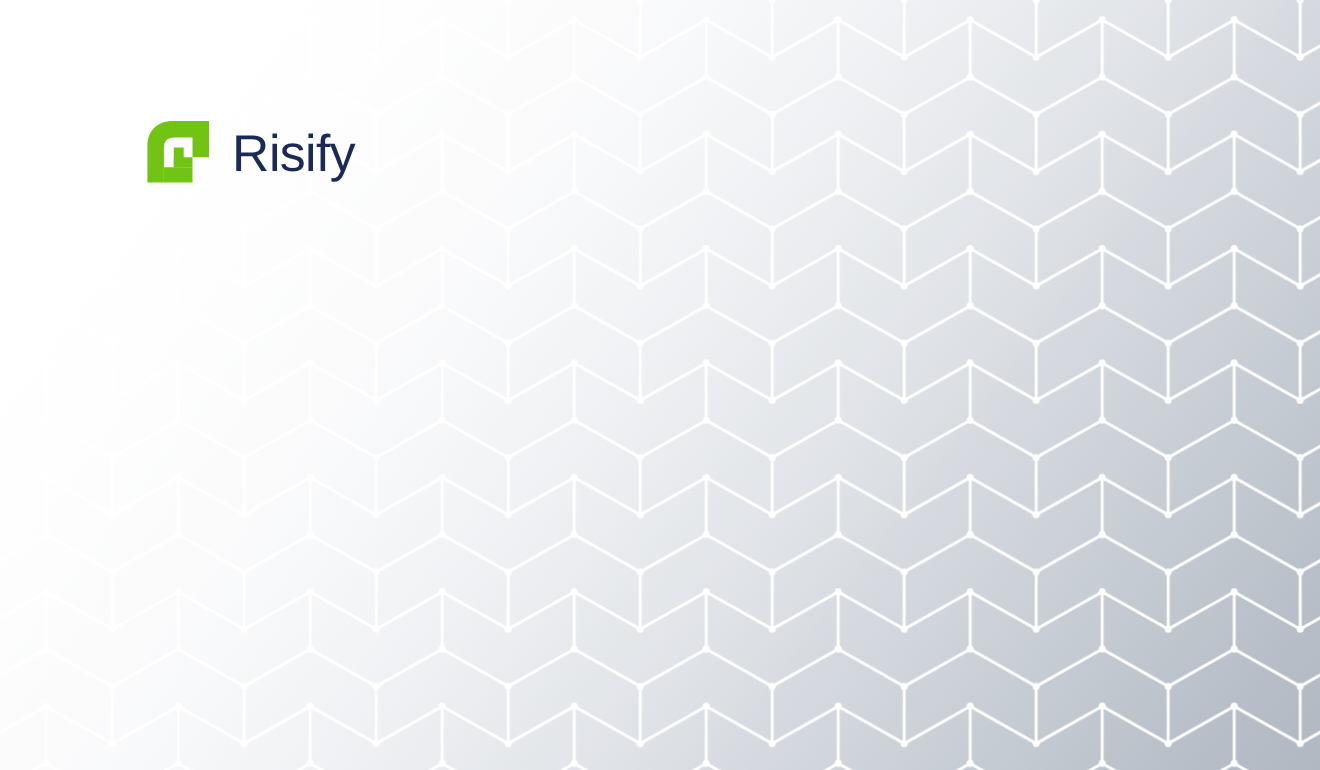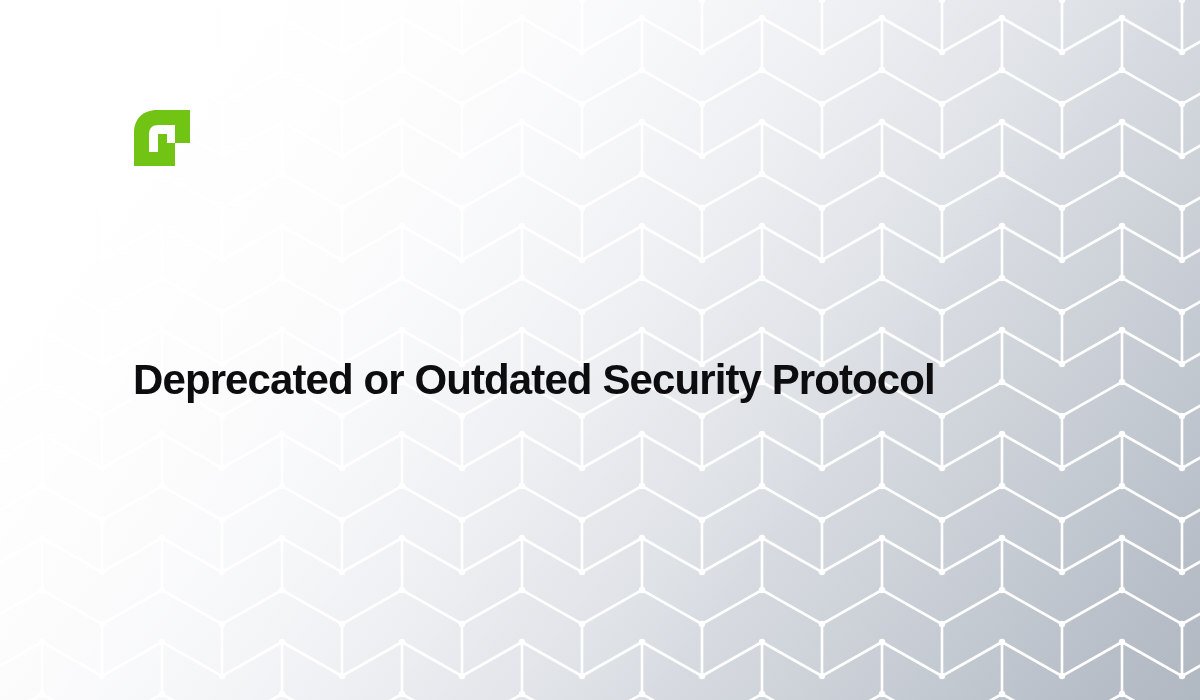--- a/index.html
+++ b/index.html
@@ -165,18 +165,18 @@
                  M 27 27
                  L 36 27
                  L 36 36
                  L 36 45
                  L 27 45
                  L 27 36
                  Z"></path>
         <path fill="#72c414" d="M 27 36 L 44 36 L 44 45 L 27 45 Z"></path>
         <path fill="#72c414" d="M 18 45 L 44 45 L 44 59 L 18 59 Z"></path>
       </svg>
+      <span class="brand-name" style="color:#1b2a55">Risify</span>
     </div>
 
-    <h1 class="headline">Deprecated or Outdated Security Protocol</h1>
 
   </div>
 </div>
 
 </body></html>

